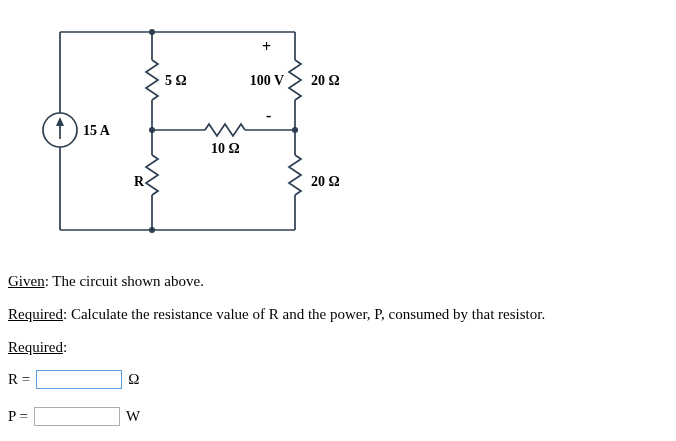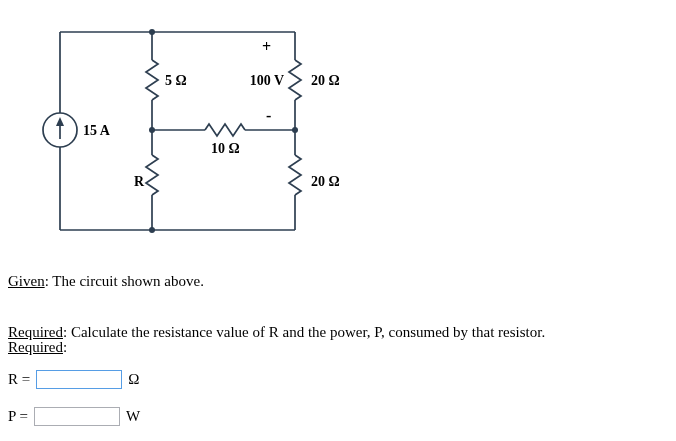--- a/index.html
+++ b/index.html
@@ -86,21 +86,21 @@
     <circle class="node" cx="152" cy="32" r="3"></circle>
     <circle class="node" cx="152" cy="130" r="3"></circle>
     <circle class="node" cx="295" cy="130" r="3"></circle>
     <circle class="node" cx="152" cy="230" r="3"></circle>
   </svg>
 
   <div class="text-line" style="top:273px;text-align:right;">
     <span class="underline">Given</span><span>: The circuit shown above.</span>
   </div>
 
-  <div class="text-line" style="top:306px;margin-top:18px;">
+  <div class="text-line" style="top:306px;">
     <span class="underline">Required</span><span>: Calculate the resistance value of R and the power, P, consumed by that resistor.</span>
   </div>
 
   <div class="text-line" style="top:339px;">
     <span class="underline">Required</span><span>:</span>
   </div>
 
   <div class="answer-row" style="top:370px;">
     <span>R =</span>
     <input class="answer focused" type="text" value="" style="">

